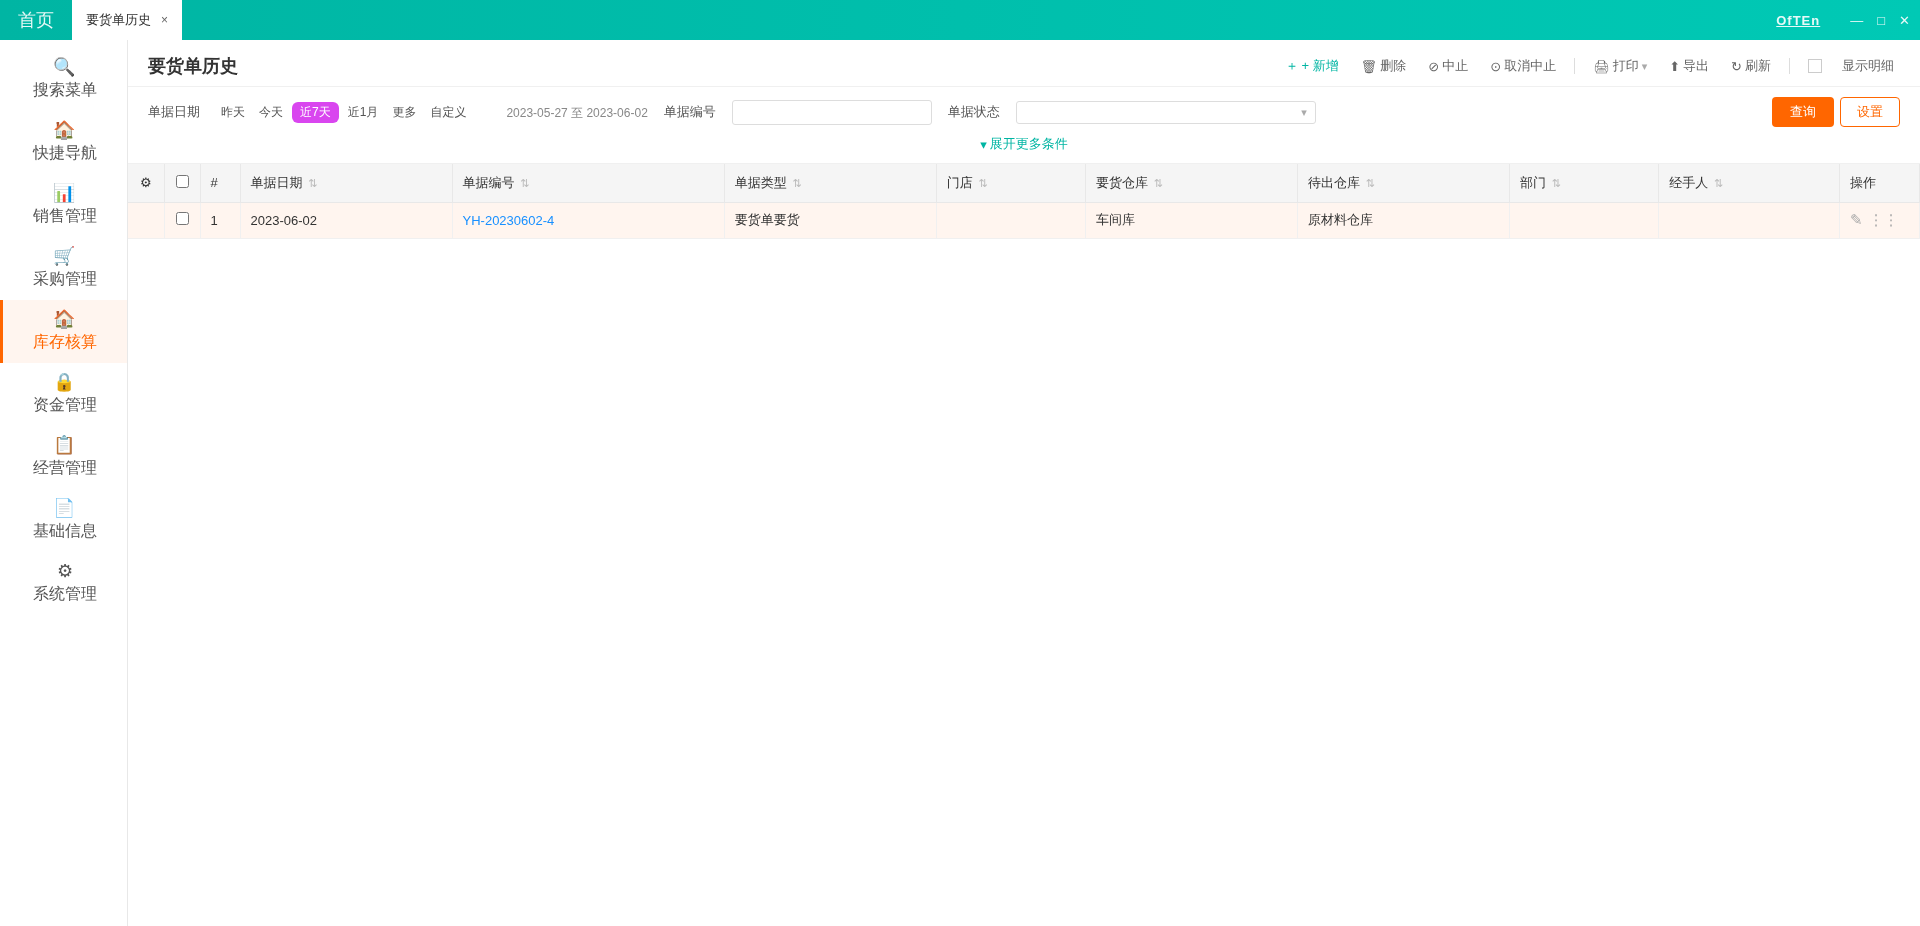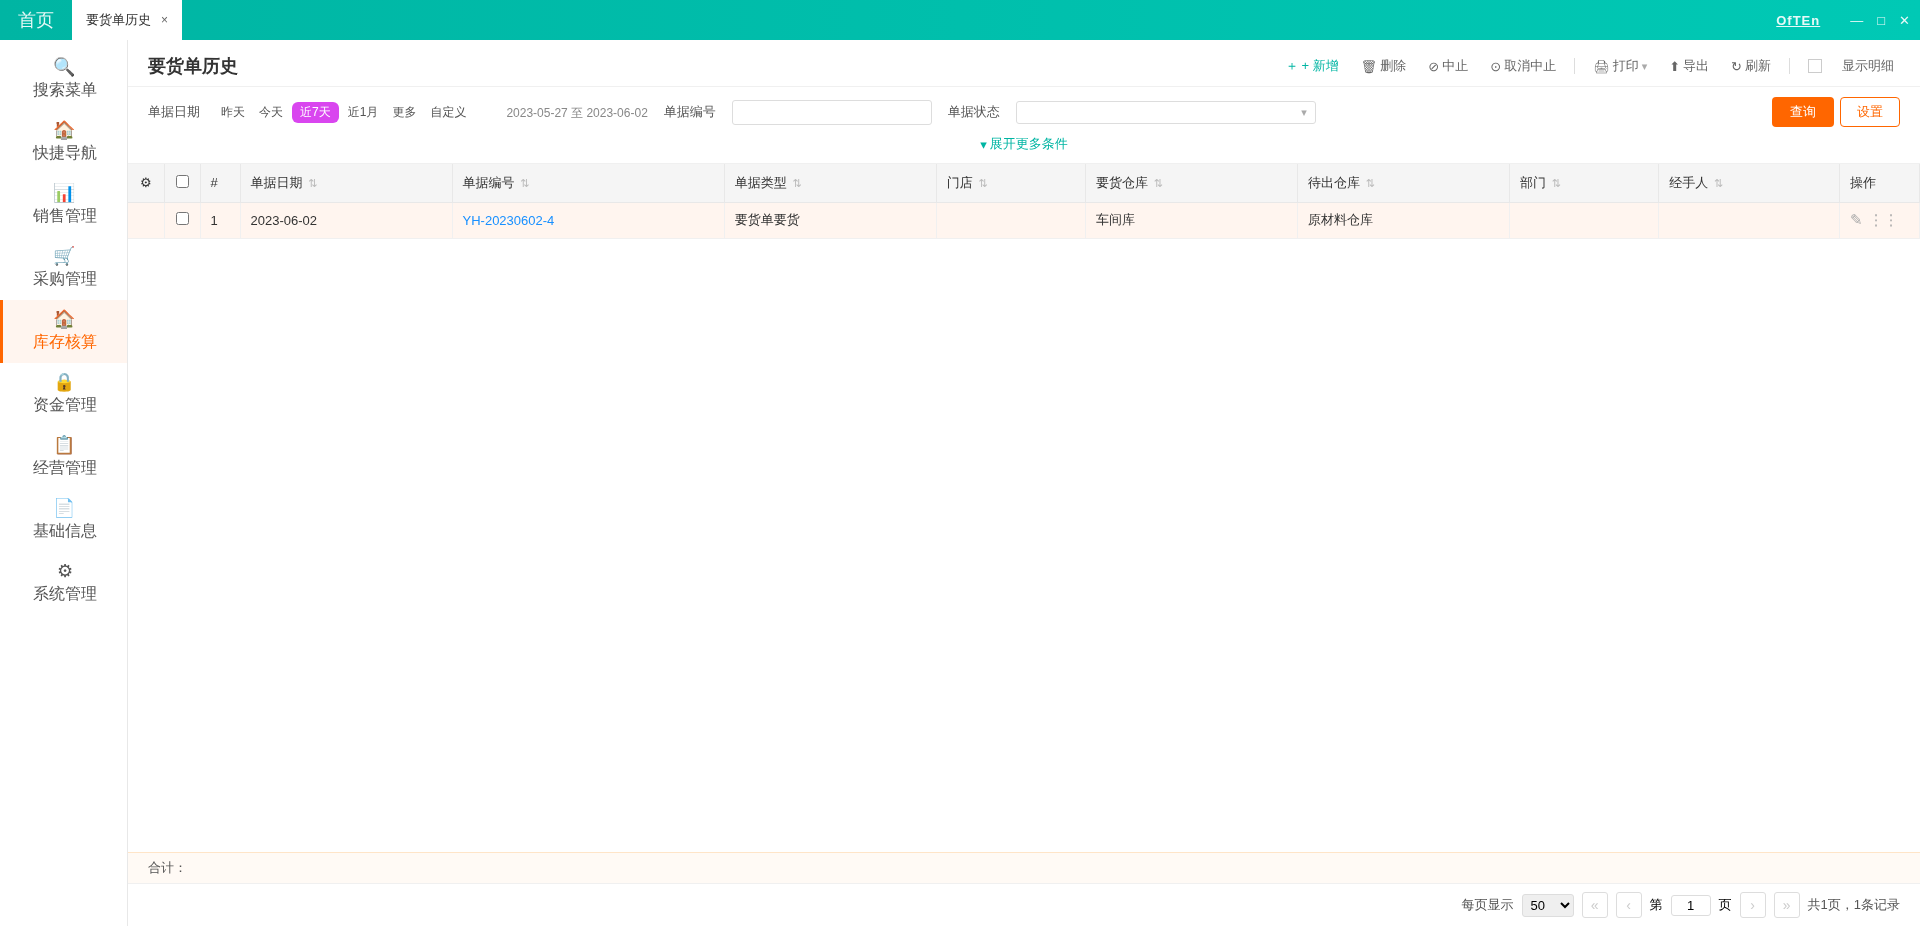--- a/index.html
+++ b/index.html
@@ -562,35 +562,16 @@
               <div class="op-icons">
                 <span class="op-icon">✎</span>
                 <span class="op-icon">⋮⋮</span>
               </div>
             </td>
           </tr>
         </tbody>
       </table>
     </div>
 
-    <div class="footer-summary">
-      <span>合计：</span>
-    </div>
-
-    <div class="pagination">
-      <span class="page-size-label">每页显示</span>
-      <select class="page-size-select">
-        <option>50</option>
-        <option>100</option>
-        <option>200</option>
-      </select>
-      <div class="page-nav-btn disabled">«</div>
-      <div class="page-nav-btn disabled">‹</div>
-      <span>第</span>
-      <input class="page-input" type="text" value="1" style="">
-      <span>页</span>
-      <div class="page-nav-btn disabled">›</div>
-      <div class="page-nav-btn disabled">»</div>
-      <span class="page-info">共1页，1条记录</span>
-    </div>
+
 
   </div>
 </div>
 
 </body></html>

